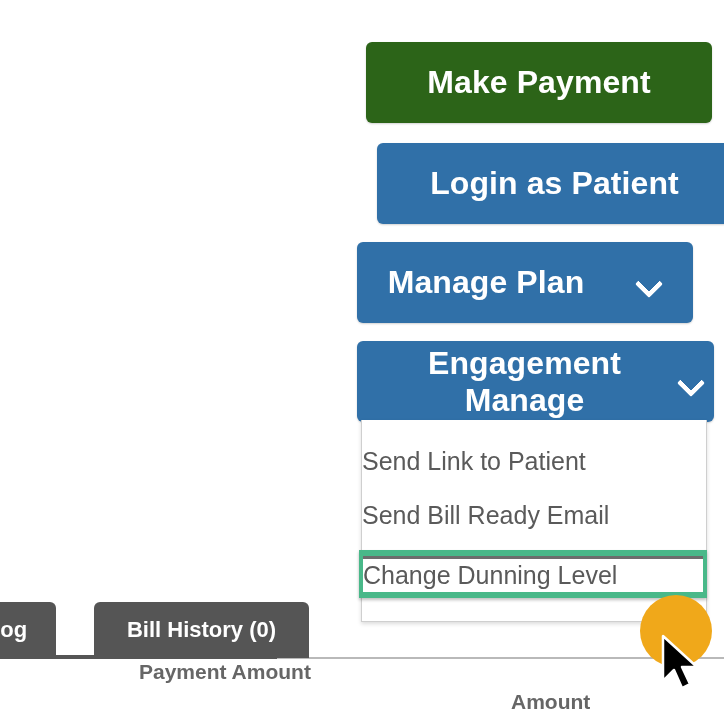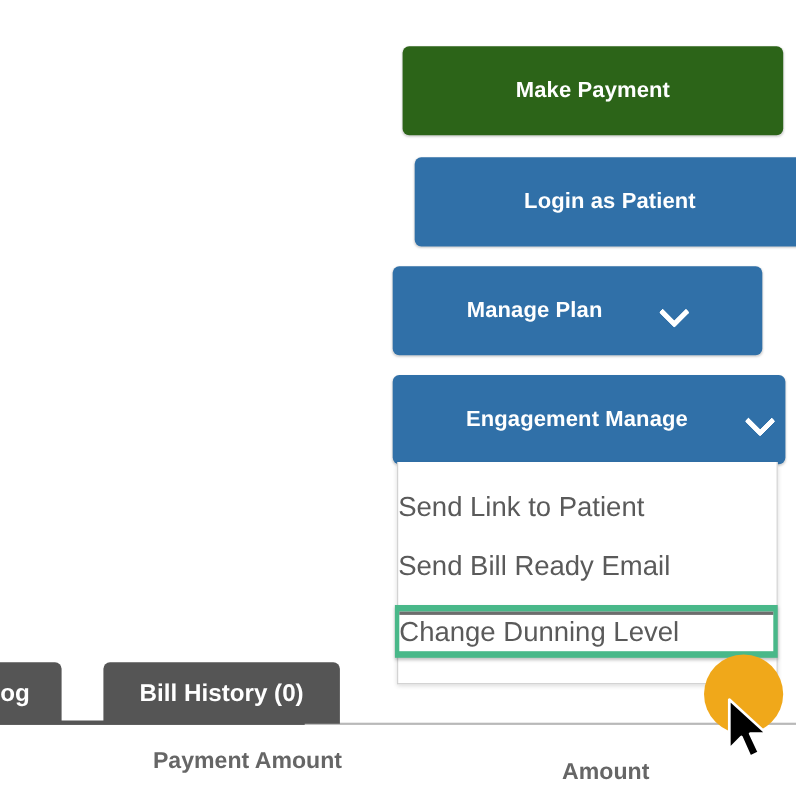--- a/index.html
+++ b/index.html
@@ -26,21 +26,21 @@
 
   
   .btn {
     position: absolute;
     box-sizing: border-box;
     border: none;
     border-radius: 6px;
     color: #ffffff;
     font-family: "Liberation Sans", sans-serif;
     font-weight: 700;
-    font-size: 20px;
+    font-size: 32px;
     letter-spacing: 0.1px;
     cursor: pointer;
     display: flex;
     align-items: center;
     justify-content: center;
     box-shadow: 0 1px 2px rgba(0,0,0,0.18);
     padding: 0;
     text-align: center;
   }
 
@@ -214,21 +214,21 @@
 
   
   .col-header {
     position: absolute;
     font-family: "Liberation Sans", sans-serif;
     font-weight: 700;
     font-size: 21px;
     color: #666666;
     white-space: nowrap;
   }
-  .col-payment-amount { left: 139px; top: 680px; }
+  .col-payment-amount { left: 139px; top: 660px; }
   .col-details { left: 511px; top: 690px; }
 
   
   .click-dot {
     position: absolute;
     left: 640px;
     top: 595px;
     width: 72px;
     height: 72px;
     border-radius: 50%;

